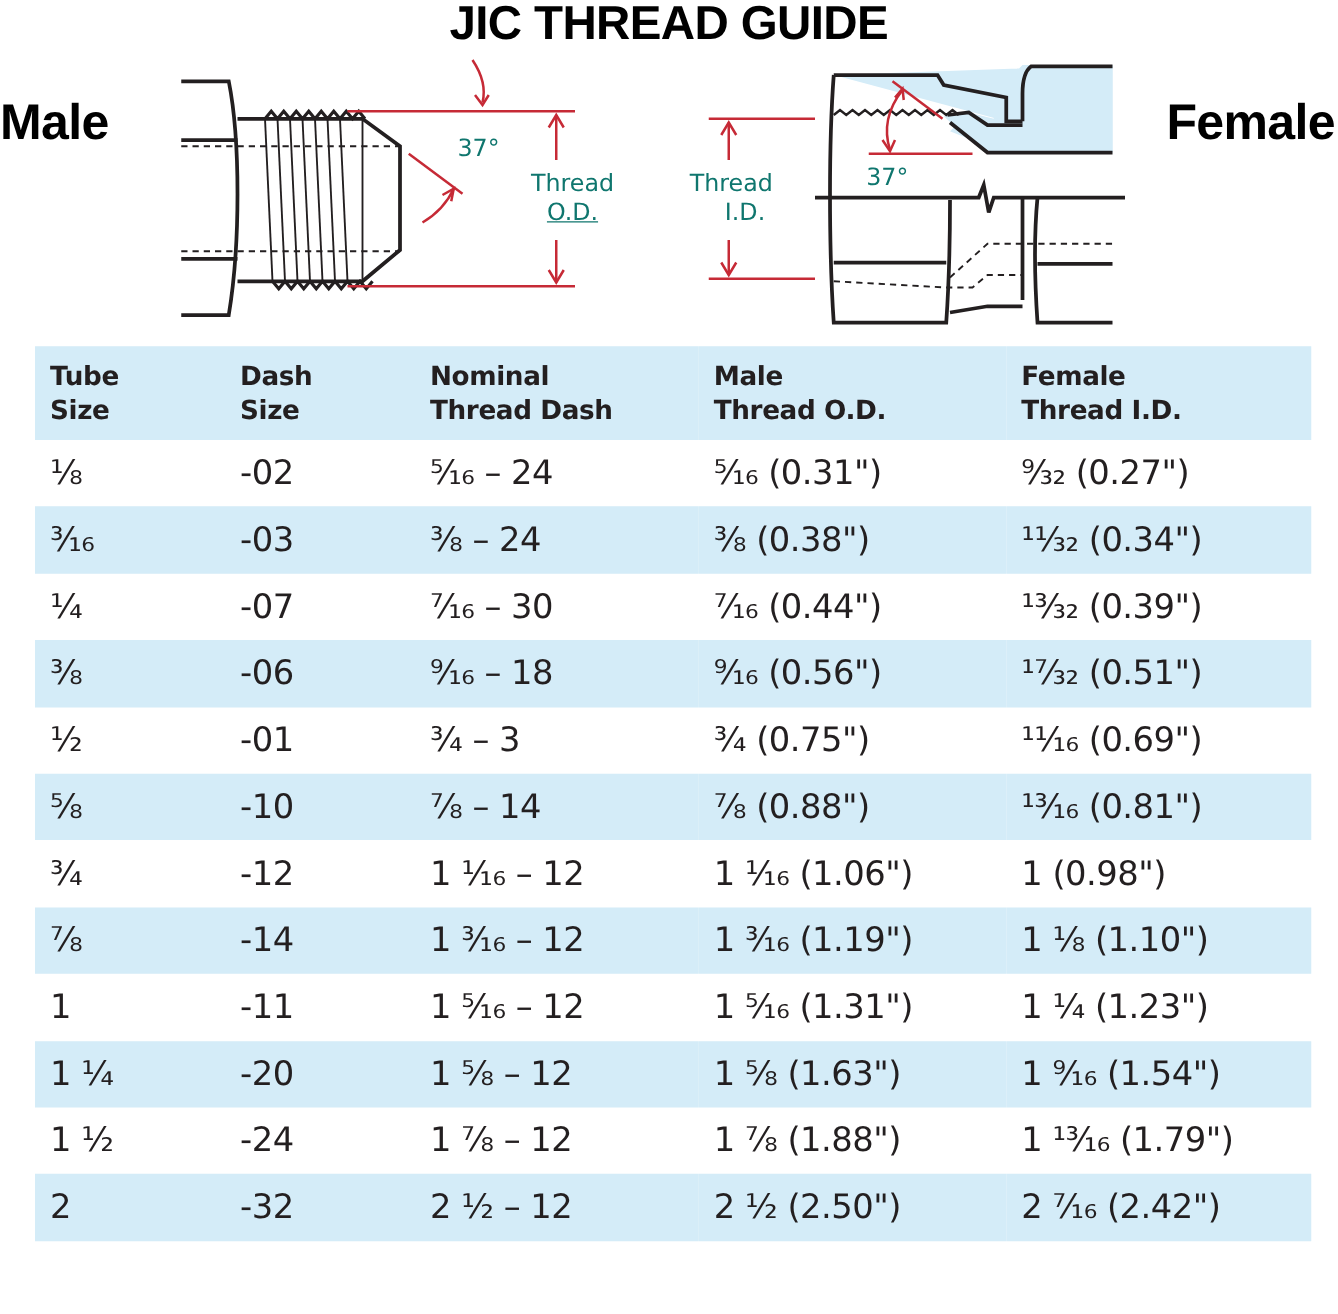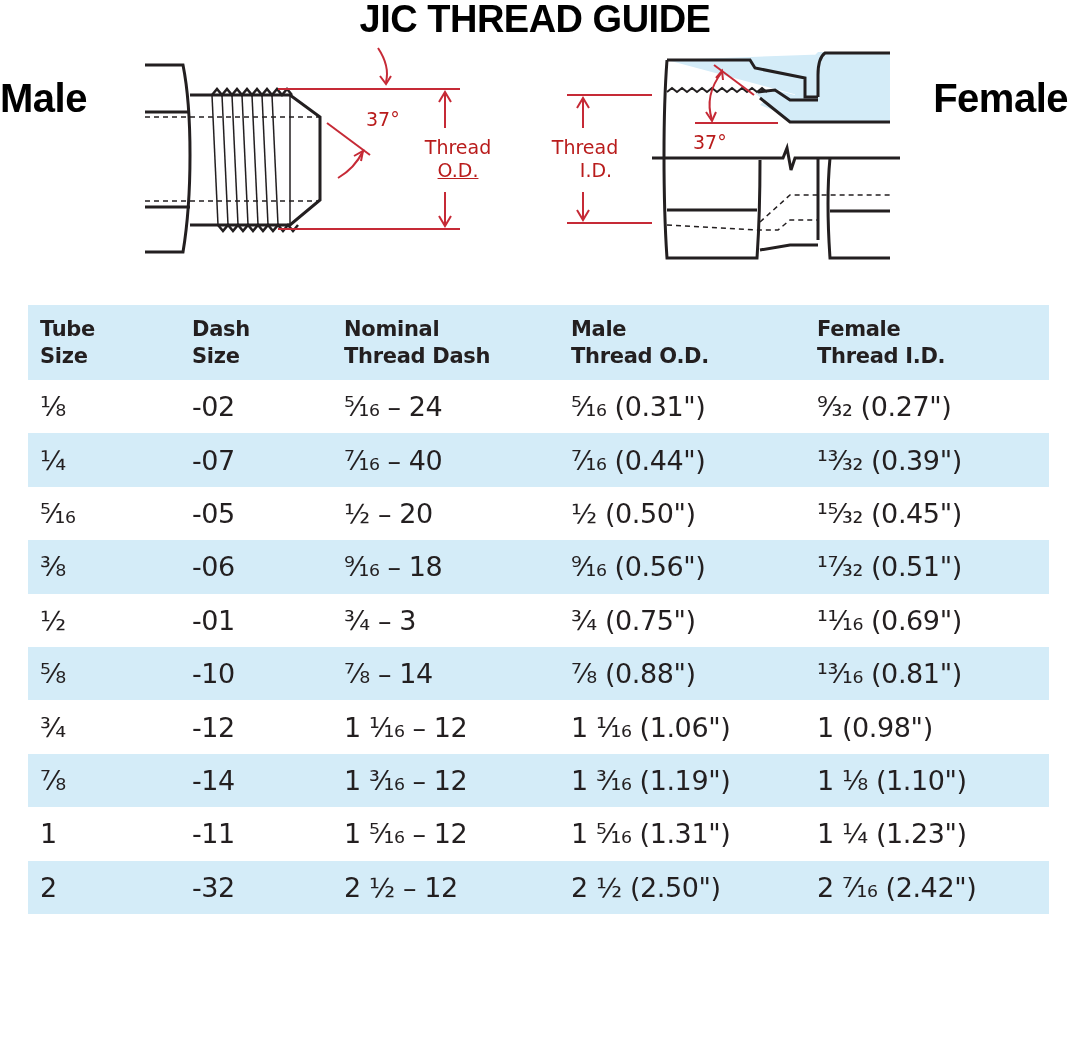--- a/index.html
+++ b/index.html
@@ -2,22 +2,22 @@
 <html><head>
 <meta charset="utf-8">
 <style>
   html, body { margin:0; padding:0; background:#ffffff; }
   body { width:1070px; height:1051px; position:relative; overflow:hidden; font-family:"DejaVu Sans", sans-serif; color:#231f20; }
   .title { position:absolute; left:0; width:1070px; top:-2px; text-align:center; font-family:"Liberation Sans", sans-serif; font-weight:bold; font-size:38px; letter-spacing:-0.5px; color:#000; }
   .side-label { position:absolute; top:76px; font-family:"Liberation Sans", sans-serif; font-weight:bold; font-size:40px; color:#000; letter-spacing:-0.5px; }
   .lbl-male { left:0px; }
   .lbl-female { right:2px; }
   .diagram { position:absolute; top:0; left:0; }
-  .annot { position:absolute; font-family:"DejaVu Sans", sans-serif; color:#b91c1c; font-size:19px; line-height:23px; text-align:center; }
-  table.guide { position:absolute; left:28px; top:277px; width:1021px; border-collapse:collapse; table-layout:fixed;margin-top:28px; }
+  .annot { position:absolute; font-family:"DejaVu Sans", sans-serif; color:#0f766e; font-size:19px; line-height:23px; text-align:center; }
+  table.guide { position:absolute; left:28px; top:277px; width:1021px; border-collapse:collapse; table-layout:fixed; }
   table.guide th, table.guide td { padding:0 0 0 12px; text-align:left; vertical-align:middle; white-space:nowrap; }
   table.guide thead tr { background:#d4ecf8; height:75px; }
   table.guide th { font-family:"DejaVu Sans", sans-serif; font-weight:bold; font-size:21px; line-height:27px; color:#231f20; letter-spacing:-0.3px; }
   table.guide tbody tr { height:53.4px; }
   table.guide tbody tr:nth-child(even) { background:#d4ecf8; }
   table.guide td { font-family:"DejaVu Sans", sans-serif; font-size:27px; color:#231f20; letter-spacing:-0.4px; }
   col.c1 { width:152px; } col.c2 { width:152px; } col.c3 { width:227px; } col.c4 { width:246px; } col.c5 { width:244px; }
 </style>
 </head>
 <body>
@@ -133,32 +133,32 @@
   </thead>
   <tbody id="rows">
       <tr>
         <td>⅛</td>
         <td>-02</td>
         <td>⁵⁄₁₆ – 24</td>
         <td>⁵⁄₁₆ (0.31")</td>
         <td>⁹⁄₃₂ (0.27")</td>
       </tr>
       <tr>
+        <td>³⁄₁₆</td>
+        <td>-03</td>
+        <td>⅜ – 24</td>
+        <td>⅜ (0.38")</td>
+        <td>¹¹⁄₃₂ (0.34")</td>
+      </tr>
+      <tr>
         <td>¼</td>
         <td>-07</td>
-        <td>⁷⁄₁₆ – 40</td>
+        <td>⁷⁄₁₆ – 30</td>
         <td>⁷⁄₁₆ (0.44")</td>
         <td>¹³⁄₃₂ (0.39")</td>
-      </tr>
-      <tr>
-        <td>⁵⁄₁₆</td>
-        <td>-05</td>
-        <td>½ – 20</td>
-        <td>½ (0.50")</td>
-        <td>¹⁵⁄₃₂ (0.45")</td>
       </tr>
       <tr>
         <td>⅜</td>
         <td>-06</td>
         <td>⁹⁄₁₆ – 18</td>
         <td>⁹⁄₁₆ (0.56")</td>
         <td>¹⁷⁄₃₂ (0.51")</td>
       </tr>
       <tr>
         <td>½</td>
@@ -189,20 +189,34 @@
         <td>1 ⅛ (1.10")</td>
       </tr>
       <tr>
         <td>1</td>
         <td>-11</td>
         <td>1 ⁵⁄₁₆ – 12</td>
         <td>1 ⁵⁄₁₆ (1.31")</td>
         <td>1 ¼ (1.23")</td>
       </tr>
       <tr>
+        <td>1 ¼</td>
+        <td>-20</td>
+        <td>1 ⅝ – 12</td>
+        <td>1 ⅝ (1.63")</td>
+        <td>1 ⁹⁄₁₆ (1.54")</td>
+      </tr>
+      <tr>
+        <td>1 ½</td>
+        <td>-24</td>
+        <td>1 ⅞ – 12</td>
+        <td>1 ⅞ (1.88")</td>
+        <td>1 ¹³⁄₁₆ (1.79")</td>
+      </tr>
+      <tr>
         <td>2</td>
         <td>-32</td>
         <td>2 ½ – 12</td>
         <td>2 ½ (2.50")</td>
         <td>2 ⁷⁄₁₆ (2.42")</td>
       </tr>
     </tbody>
 </table>
 
 </body></html>

